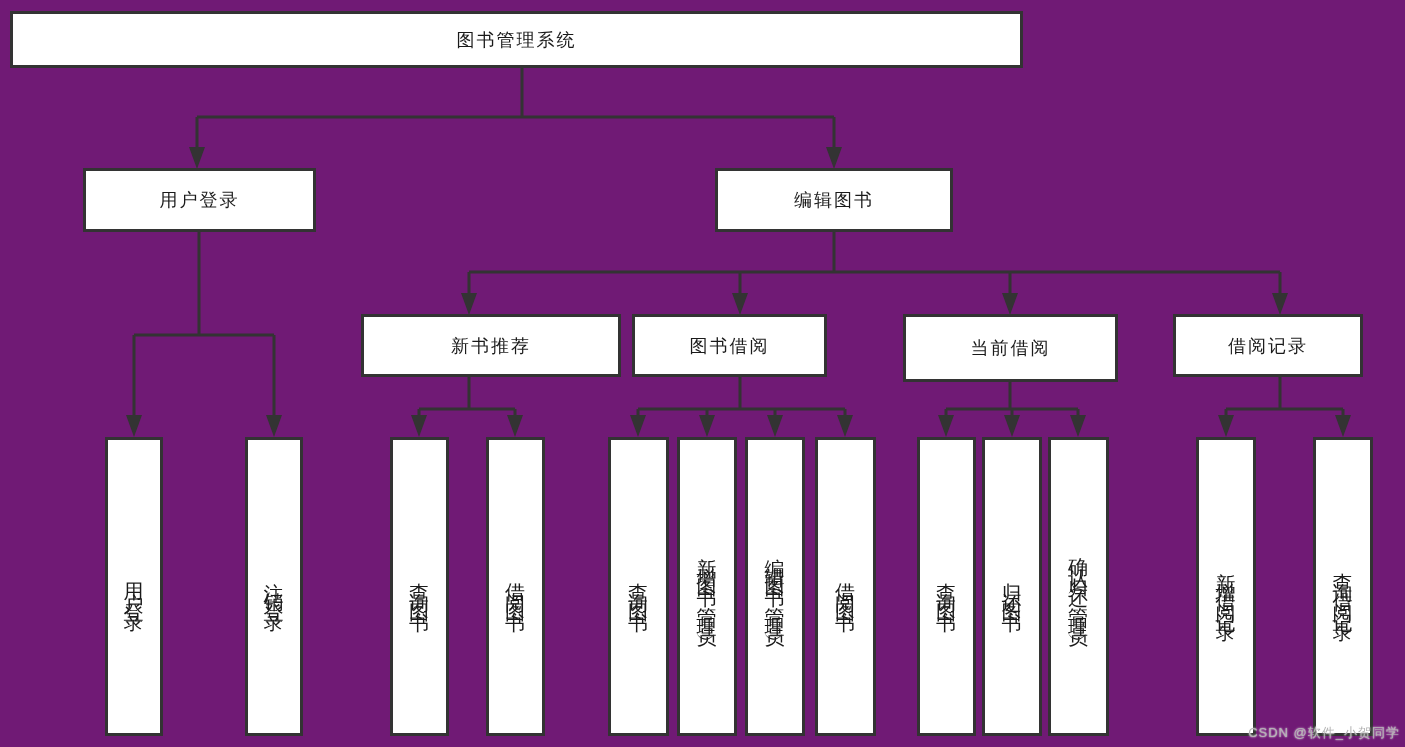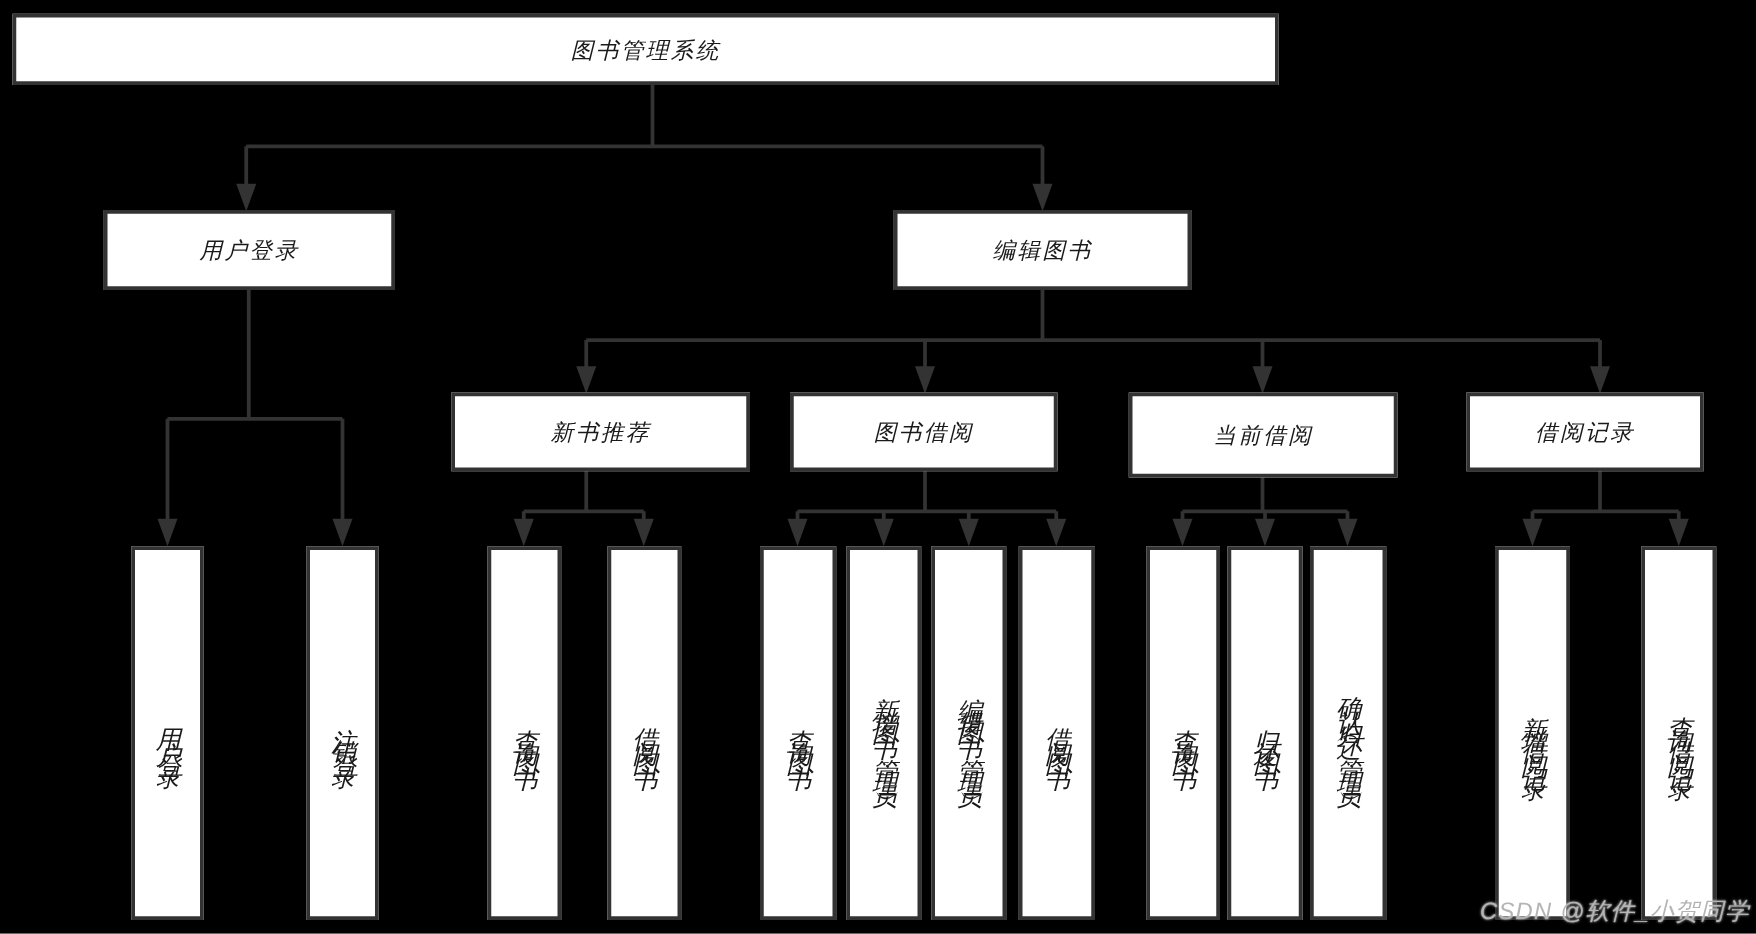--- a/index.html
+++ b/index.html
@@ -1,23 +1,22 @@
 <!DOCTYPE html>
 <html style="--line: #333333; --text: #1a1a1a; --watermark: #b4b4b4;"><head>
 <meta charset="utf-8">
 <style>
   html, body { margin: 0; padding: 0; background: #ffffff; }
   .canvas {
     position: relative;
     width: 1405px;
     height: 747px;
-    background: #000000;
+    background: #701a75;
     font-family: "Liberation Sans", "DejaVu Sans", sans-serif;
     overflow: hidden;
-    font-style: italic;
   }
   svg.connectors {
     position: absolute;
     left: 0; top: 0;
     width: 1405px; height: 747px;
   }
   .cline {
     stroke: var(--line, #333333);
     stroke-width: 3;
     fill: none;
@@ -46,21 +45,21 @@
     text-orientation: mixed;
     font-size: 20px;
     letter-spacing: 10px;
     line-height: 1;
     white-space: nowrap;
   }
   .watermark {
     position: absolute;
     right: 5px;
     bottom: 5px;
-    font-size: 19px;
+    font-size: 13px;
     color: var(--watermark, #b4b4b4);
     text-shadow: 0 0 2px #ffffff;
     z-index: 5;
     letter-spacing: 1px;
   }
 </style>
 </head>
 <body>
 
 <div class="canvas">
@@ -105,24 +104,24 @@
     <span>图书管理系统</span>
   </div>
 
   <div class="box hbox" style="left:83px;top:168px;width:233px;height:64px">
     <span>用户登录</span>
   </div>
   <div class="box hbox" style="left:715px;top:168px;width:238px;height:64px">
     <span>编辑图书</span>
   </div>
 
-  <div class="box hbox" style="left:361px;top:314px;width:239px;height:63px">
+  <div class="box hbox" style="left:361px;top:314px;width:260px;height:63px">
     <span>新书推荐</span>
   </div>
-  <div class="box hbox" style="left:632px;top:314px;width:214px;height:63px">
+  <div class="box hbox" style="left:632px;top:314px;width:195px;height:63px">
     <span>图书借阅</span>
   </div>
   <div class="box hbox" style="left:903px;top:314px;width:215px;height:68px">
     <span>当前借阅</span>
   </div>
   <div class="box hbox" style="left:1173px;top:314px;width:190px;height:63px">
     <span>借阅记录</span>
   </div>
 
   <div class="box vbox" style="left:105px;top:437px;width:58px;height:299px">

